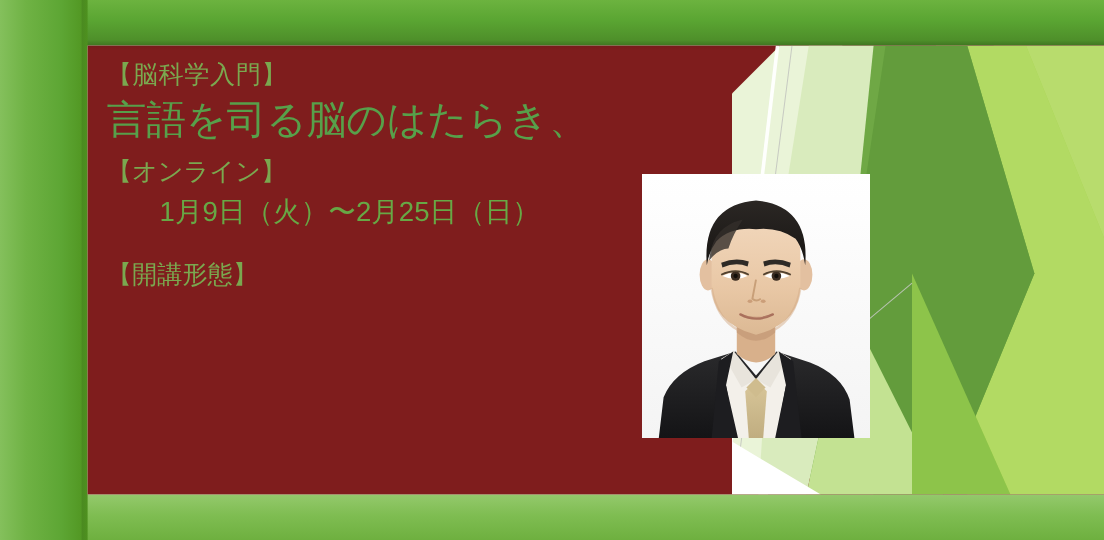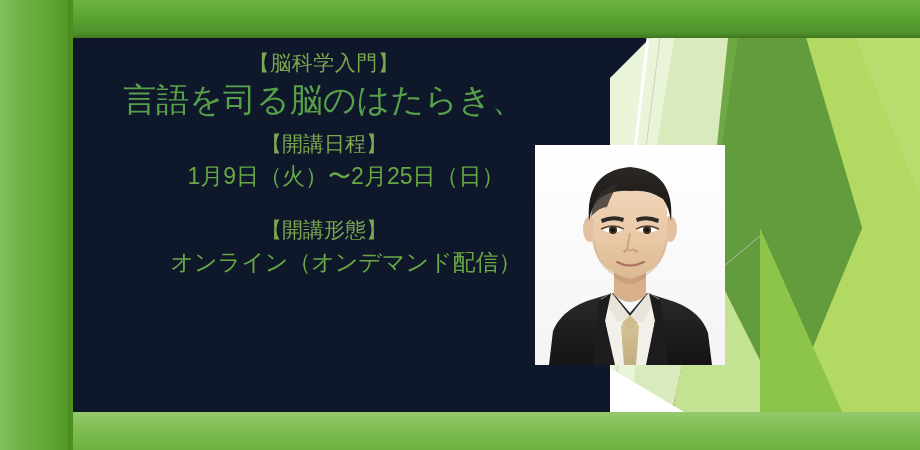--- a/index.html
+++ b/index.html
@@ -42,23 +42,22 @@
     left: 68px; top: 0;
     width: 6px; height: 450px;
     background: linear-gradient(to right, rgba(0,0,0,0.10), rgba(0,0,0,0.0));
   }
 
   
   .card {
     position: absolute;
     left: 73px; top: 38px;
     width: 847px; height: 374px;
-    background: #0f172a;
+    background: #7f1d1d;
     overflow: hidden;
-    text-align: center;
   }
   .card-inner-shadow {
     position: absolute;
     left: 0; top: 0;
     width: 847px; height: 4px;
     background: linear-gradient(to bottom, rgba(0,0,0,0.07), rgba(0,0,0,0));
     pointer-events: none;
   }
 
   
@@ -236,23 +235,22 @@
         <path d="M132 95 Q128 120 110 130" stroke="#d3ab87" stroke-width="2" fill="none" opacity="0.5"></path>
       </svg>
     </div>
 
     <div class="text-block">
       <div class="kicker">【脳科学入門】</div>
       <div class="title-line">言語を司る脳のはたらき、</div>
 
       <div class="gap-sm"></div>
 
-      <div class="sect-head">【開講日程】</div>
+      <div class="sect-head">【オンライン】</div>
       <div class="sect-body">1月9日（火）〜2月25日（日）</div>
 
       <div class="gap-md"></div>
 
       <div class="sect-head">【開講形態】</div>
-      <div class="sect-body">オンライン（オンデマンド配信）</div>
     </div>
 
   </div>
 </div>
 
 </body></html>

